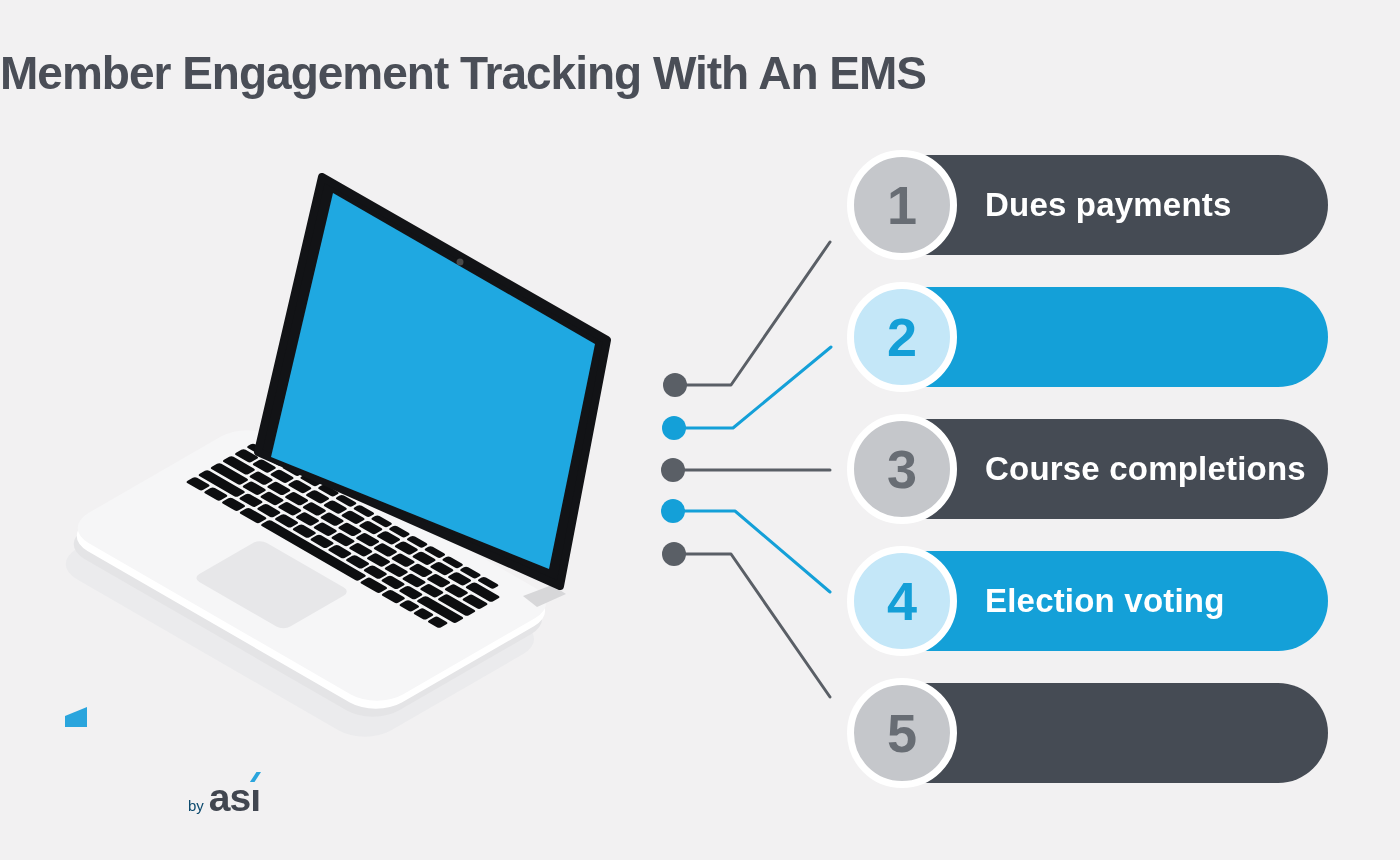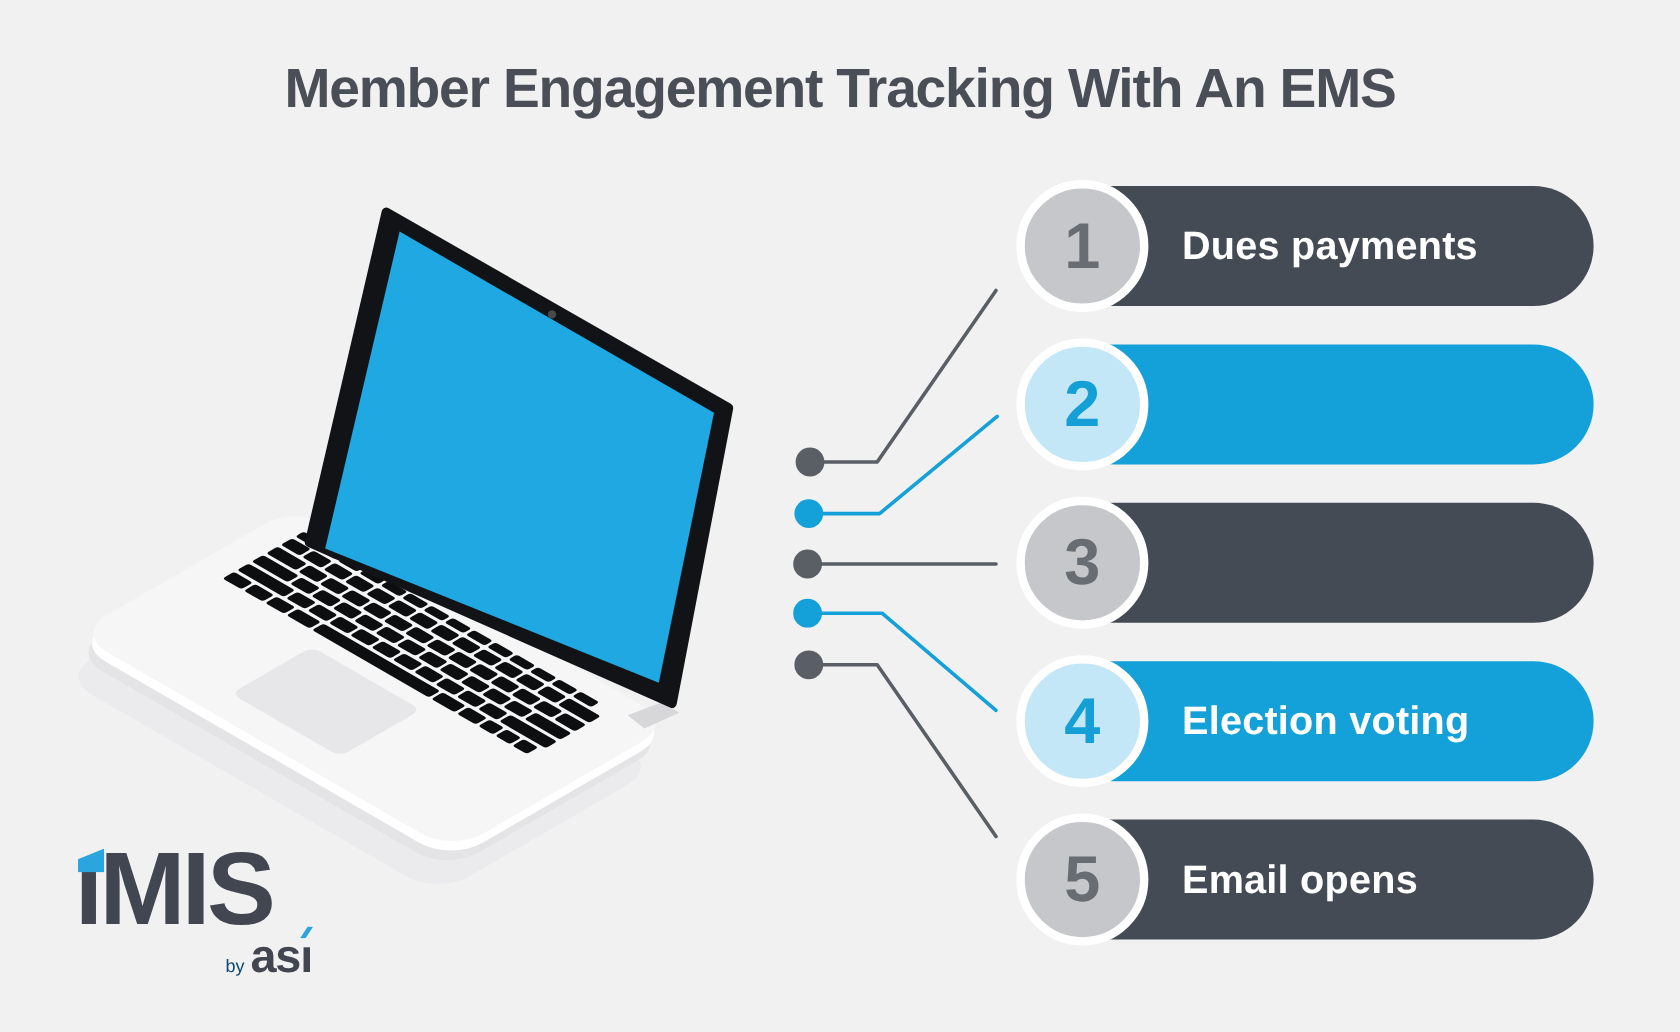--- a/index.html
+++ b/index.html
@@ -1,20 +1,20 @@
 <!DOCTYPE html>
 <html><head>
 <meta charset="utf-8">
 <style>
   html,body{margin:0;padding:0;}
   body{font-family:"Liberation Sans", sans-serif; background:#d9d9db;}
   #canvas{position:relative; width:1400px; height:860px; background:#f2f1f2; overflow:hidden; margin:0 auto;}
 
   
-  .title{position:absolute; top:46px; left:0; width:1400px; text-align:center;
+  .title{position:absolute; top:46px; left:0; width:1400px; text-align:left;
          font-size:46px; font-weight:bold; letter-spacing:-1px; color:#4a4e57;}
 
   
   #scene{position:absolute; left:0; top:0; width:1400px; height:860px;}
 
   .conn-line-gray{stroke:#5a5f66; stroke-width:3; fill:none; stroke-linecap:round; stroke-linejoin:round;}
   .conn-line-blue{stroke:#14a0d8; stroke-width:3; fill:none; stroke-linecap:round; stroke-linejoin:round;}
   .conn-dot-gray{fill:#5a5f66;}
   .conn-dot-blue{fill:#14a0d8;}
 
@@ -185,36 +185,35 @@
       </div>
       <div class="pill blue" style="top: 287px;">
         <div class="pill-circle">
           <span class="pill-num">2</span>
         </div>
       </div>
       <div class="pill dark" style="top: 419px;">
         <div class="pill-circle">
           <span class="pill-num">3</span>
         </div>
+        <span class="pill-label">Course completions</span>
       </div>
       <div class="pill blue" style="top: 551px;">
         <div class="pill-circle">
           <span class="pill-num">4</span>
         </div>
         <span class="pill-label">Election voting</span>
       </div>
       <div class="pill dark" style="top: 683px;">
         <div class="pill-circle">
           <span class="pill-num">5</span>
         </div>
-        <span class="pill-label">Email opens</span>
       </div>
     </div>
 
   <div class="logo">
-    <span class="logo-brand">ıMIS</span>
     <span class="logo-dot"></span>
     <div class="logo-byline">
       <span class="logo-by">by</span><span class="logo-company"><span>ası</span><span class="logo-accent"></span></span>
     </div>
   </div>
 
 </div>
 
 </body></html>

